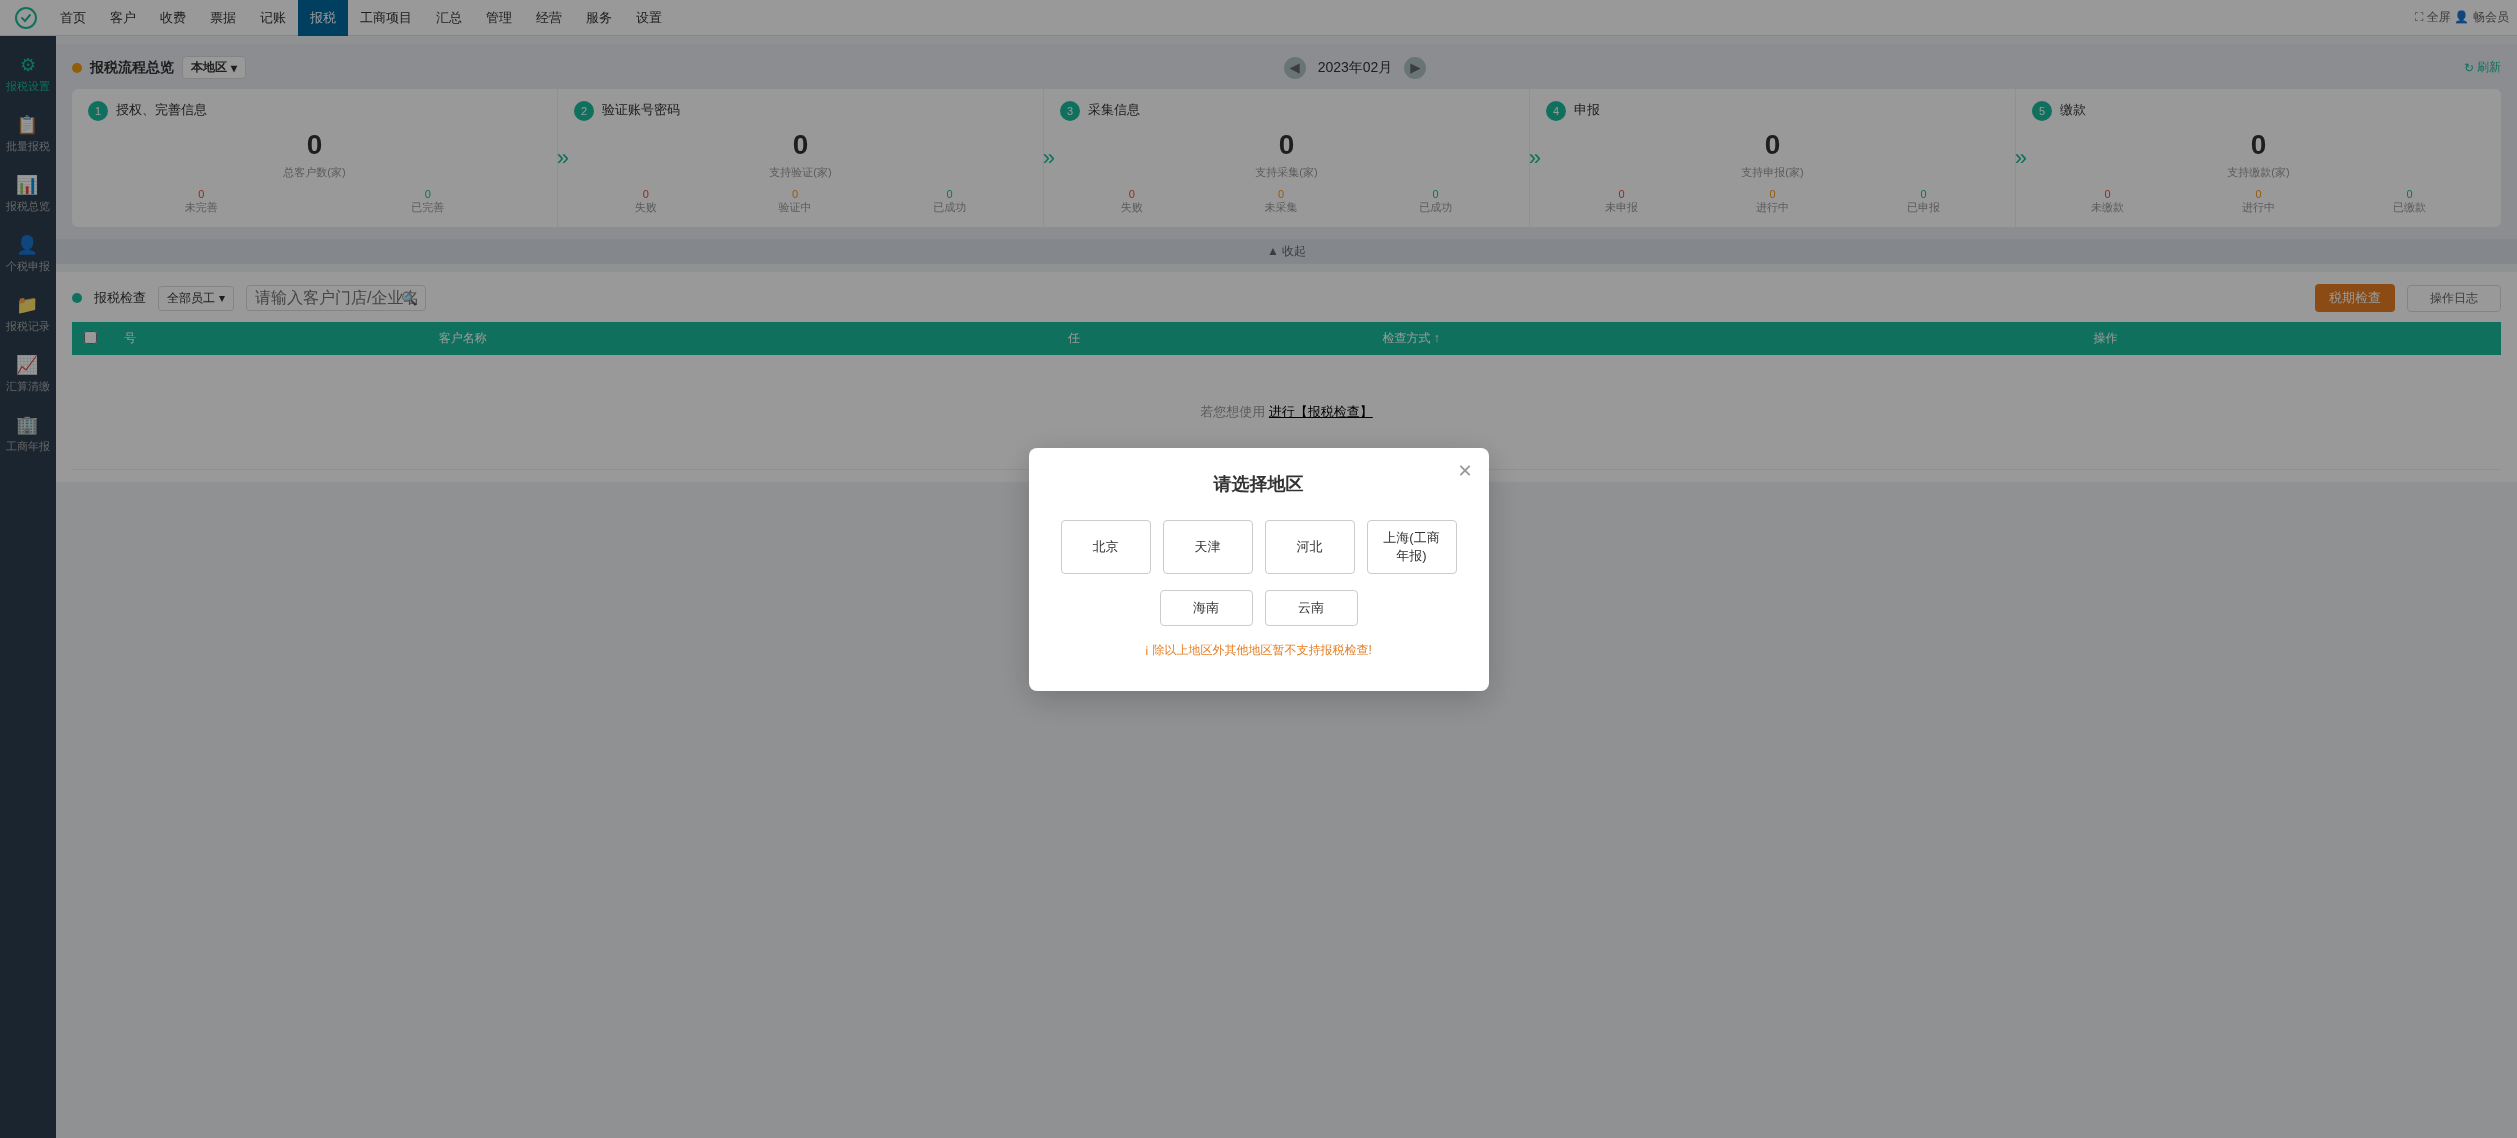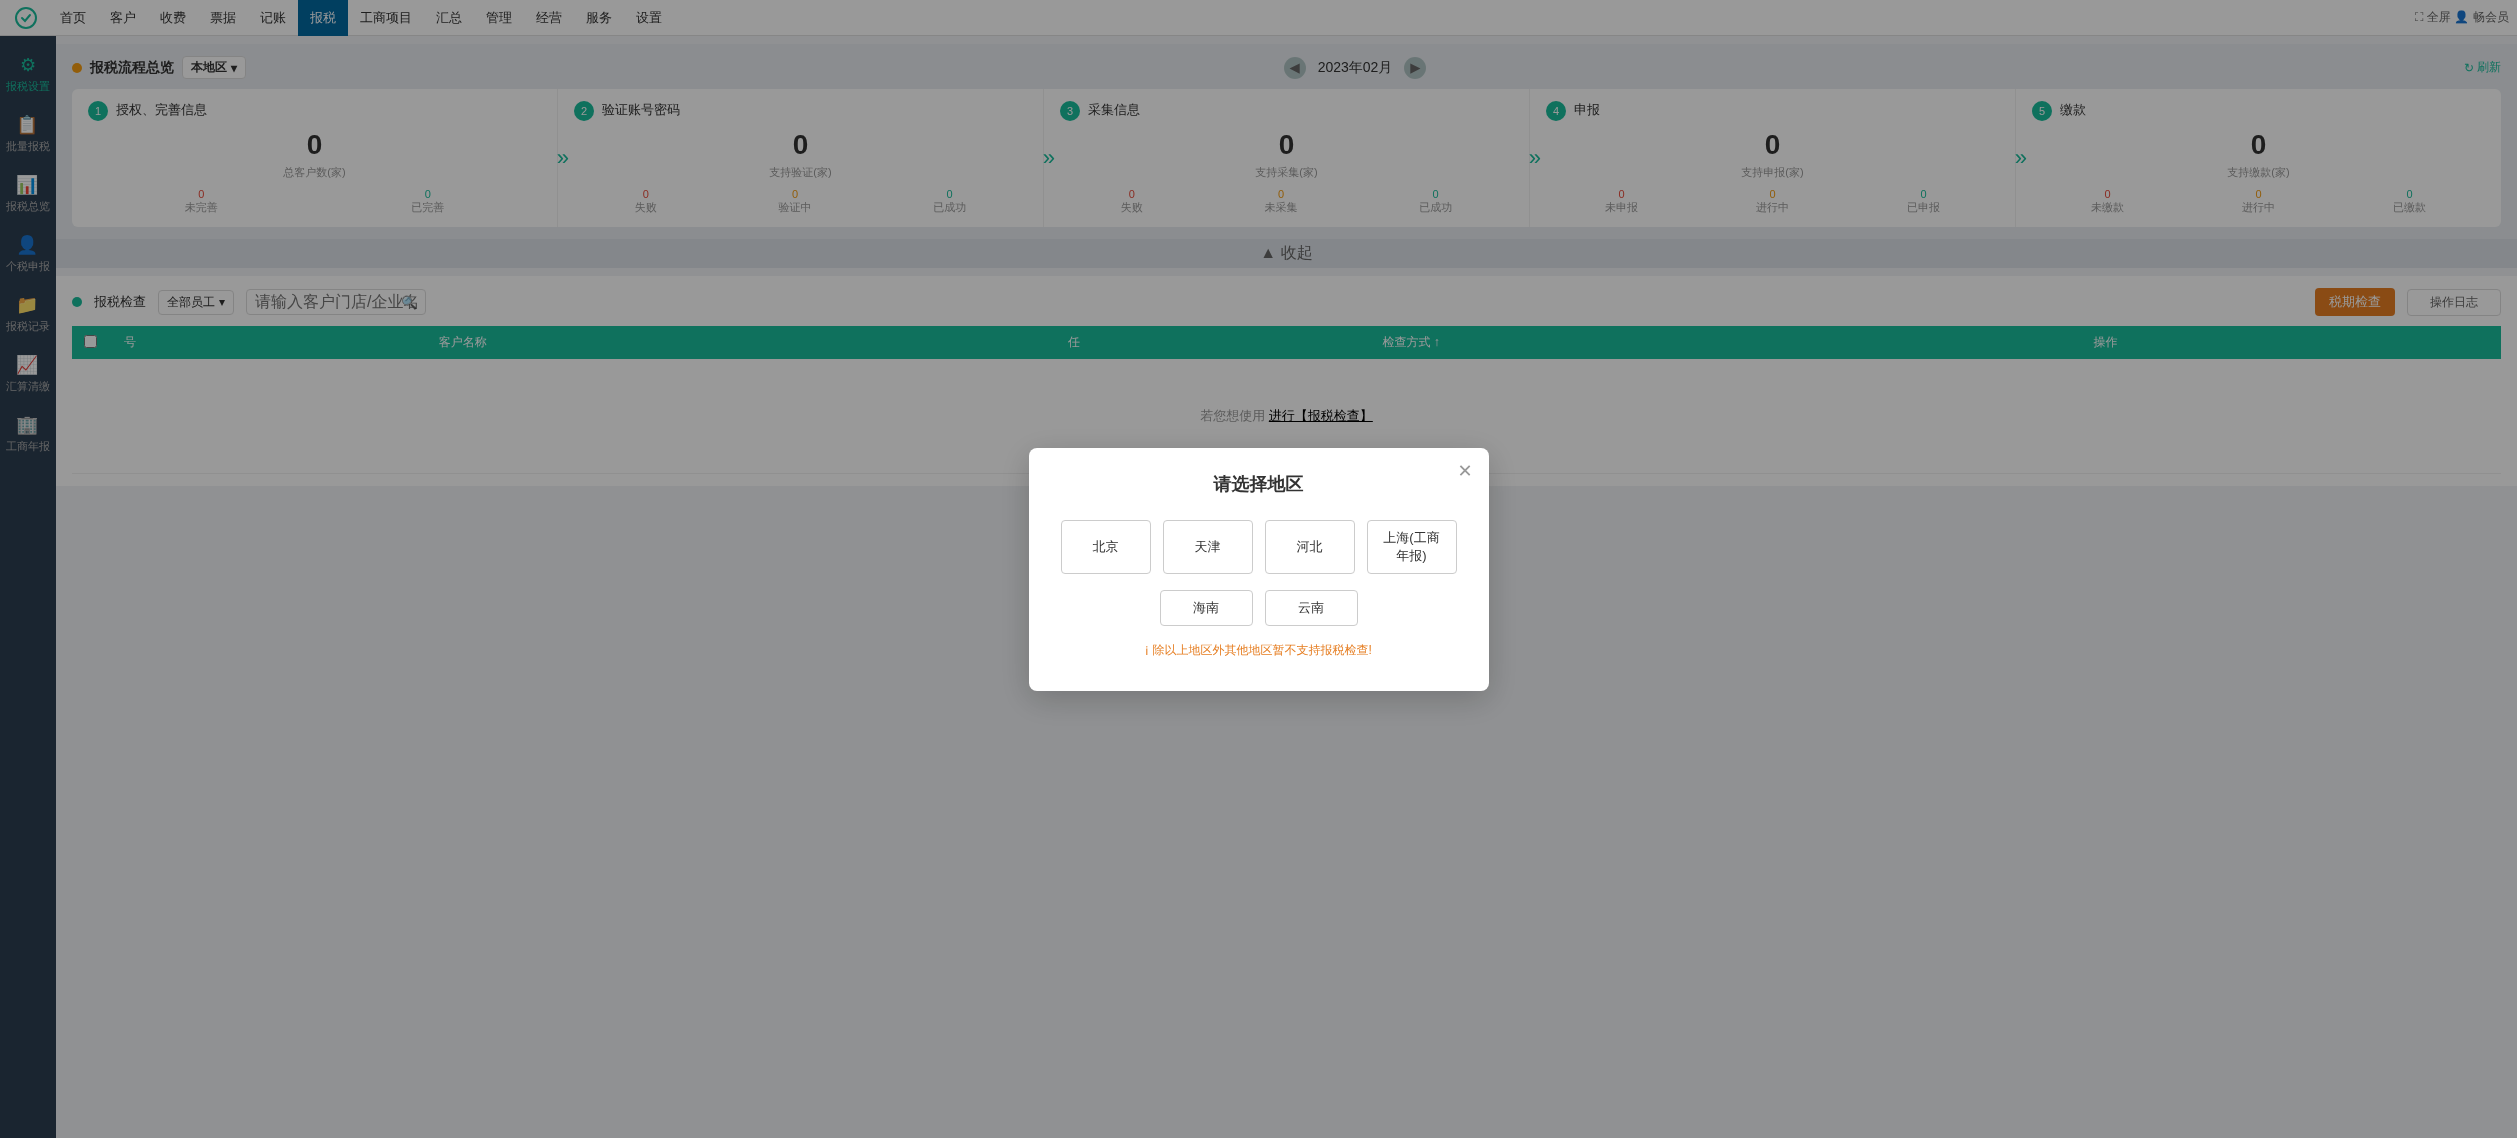--- a/index.html
+++ b/index.html
@@ -203,21 +203,21 @@
       font-size: 18px;
       z-index: 2;
     }
 
     
     .collapse-bar {
       background: #dde2e8;
       text-align: center;
       padding: 4px;
       cursor: pointer;
-      font-size: 16px;
+      font-size: 12px;
       color: #666;
     }
 
     
     .tax-check-section {
       background: #fff;
       margin: 8px 0 0 0;
       padding: 12px 16px;
     }
     .tax-check-header {

